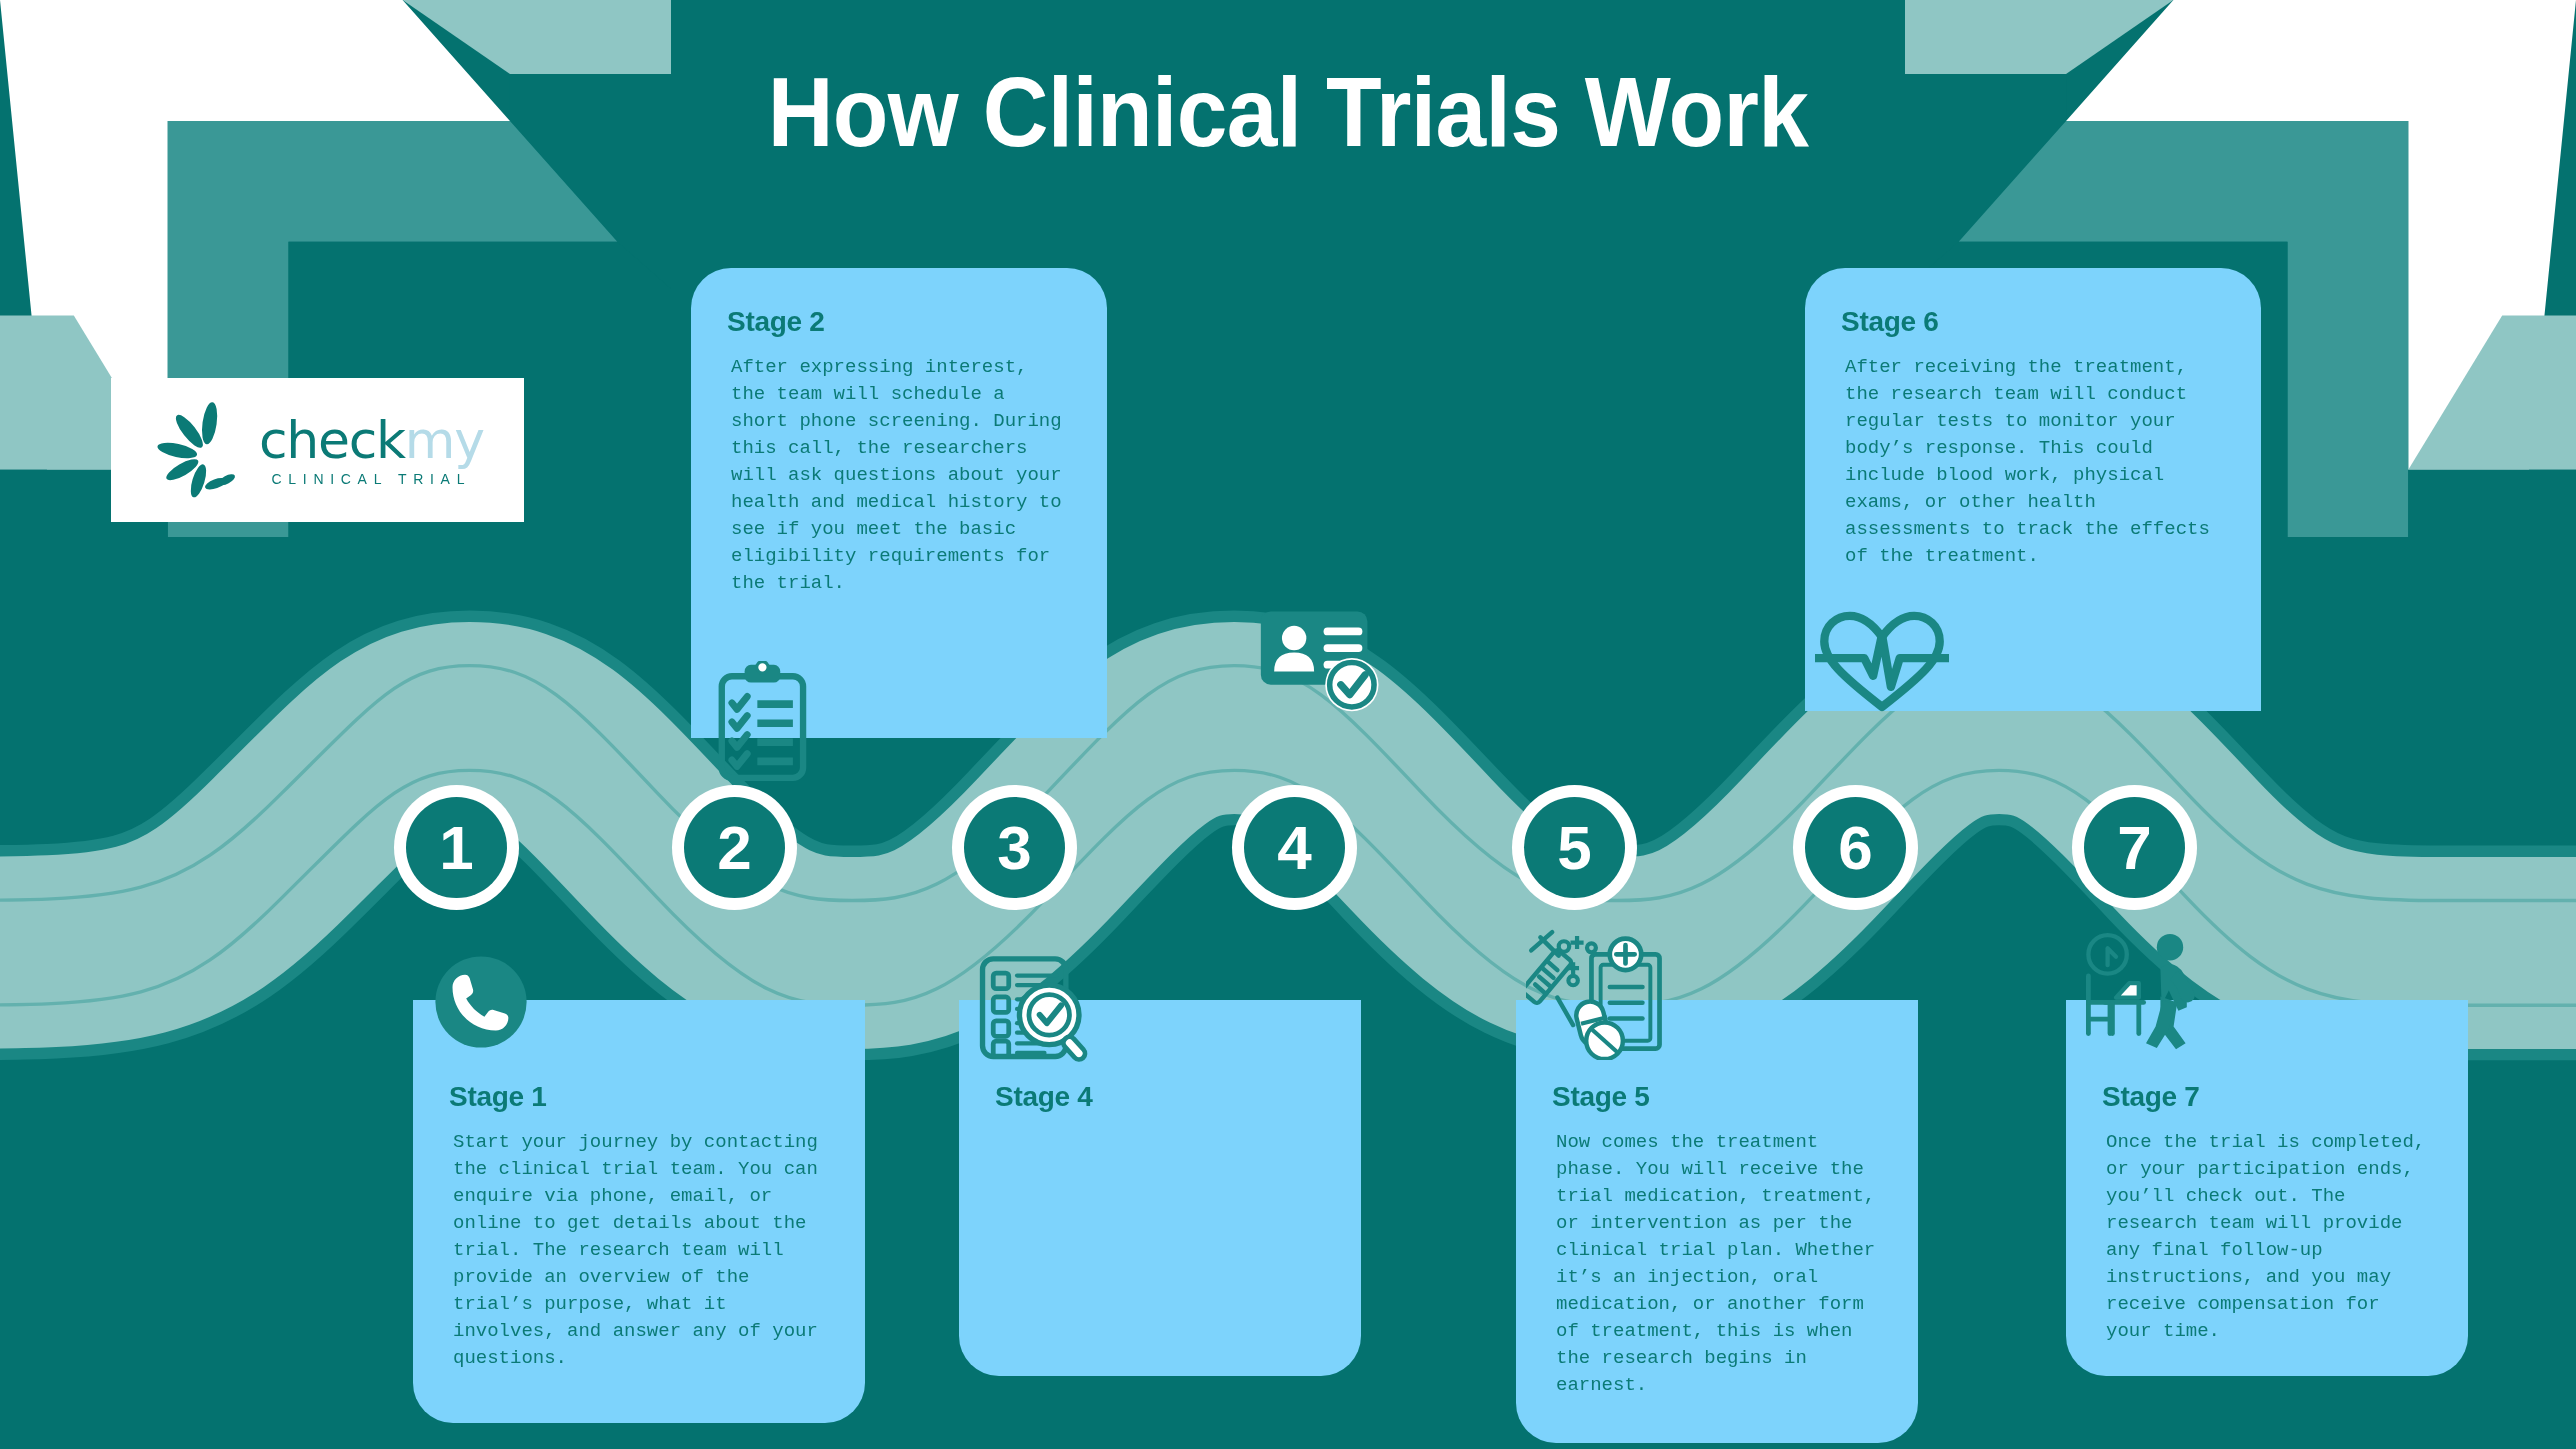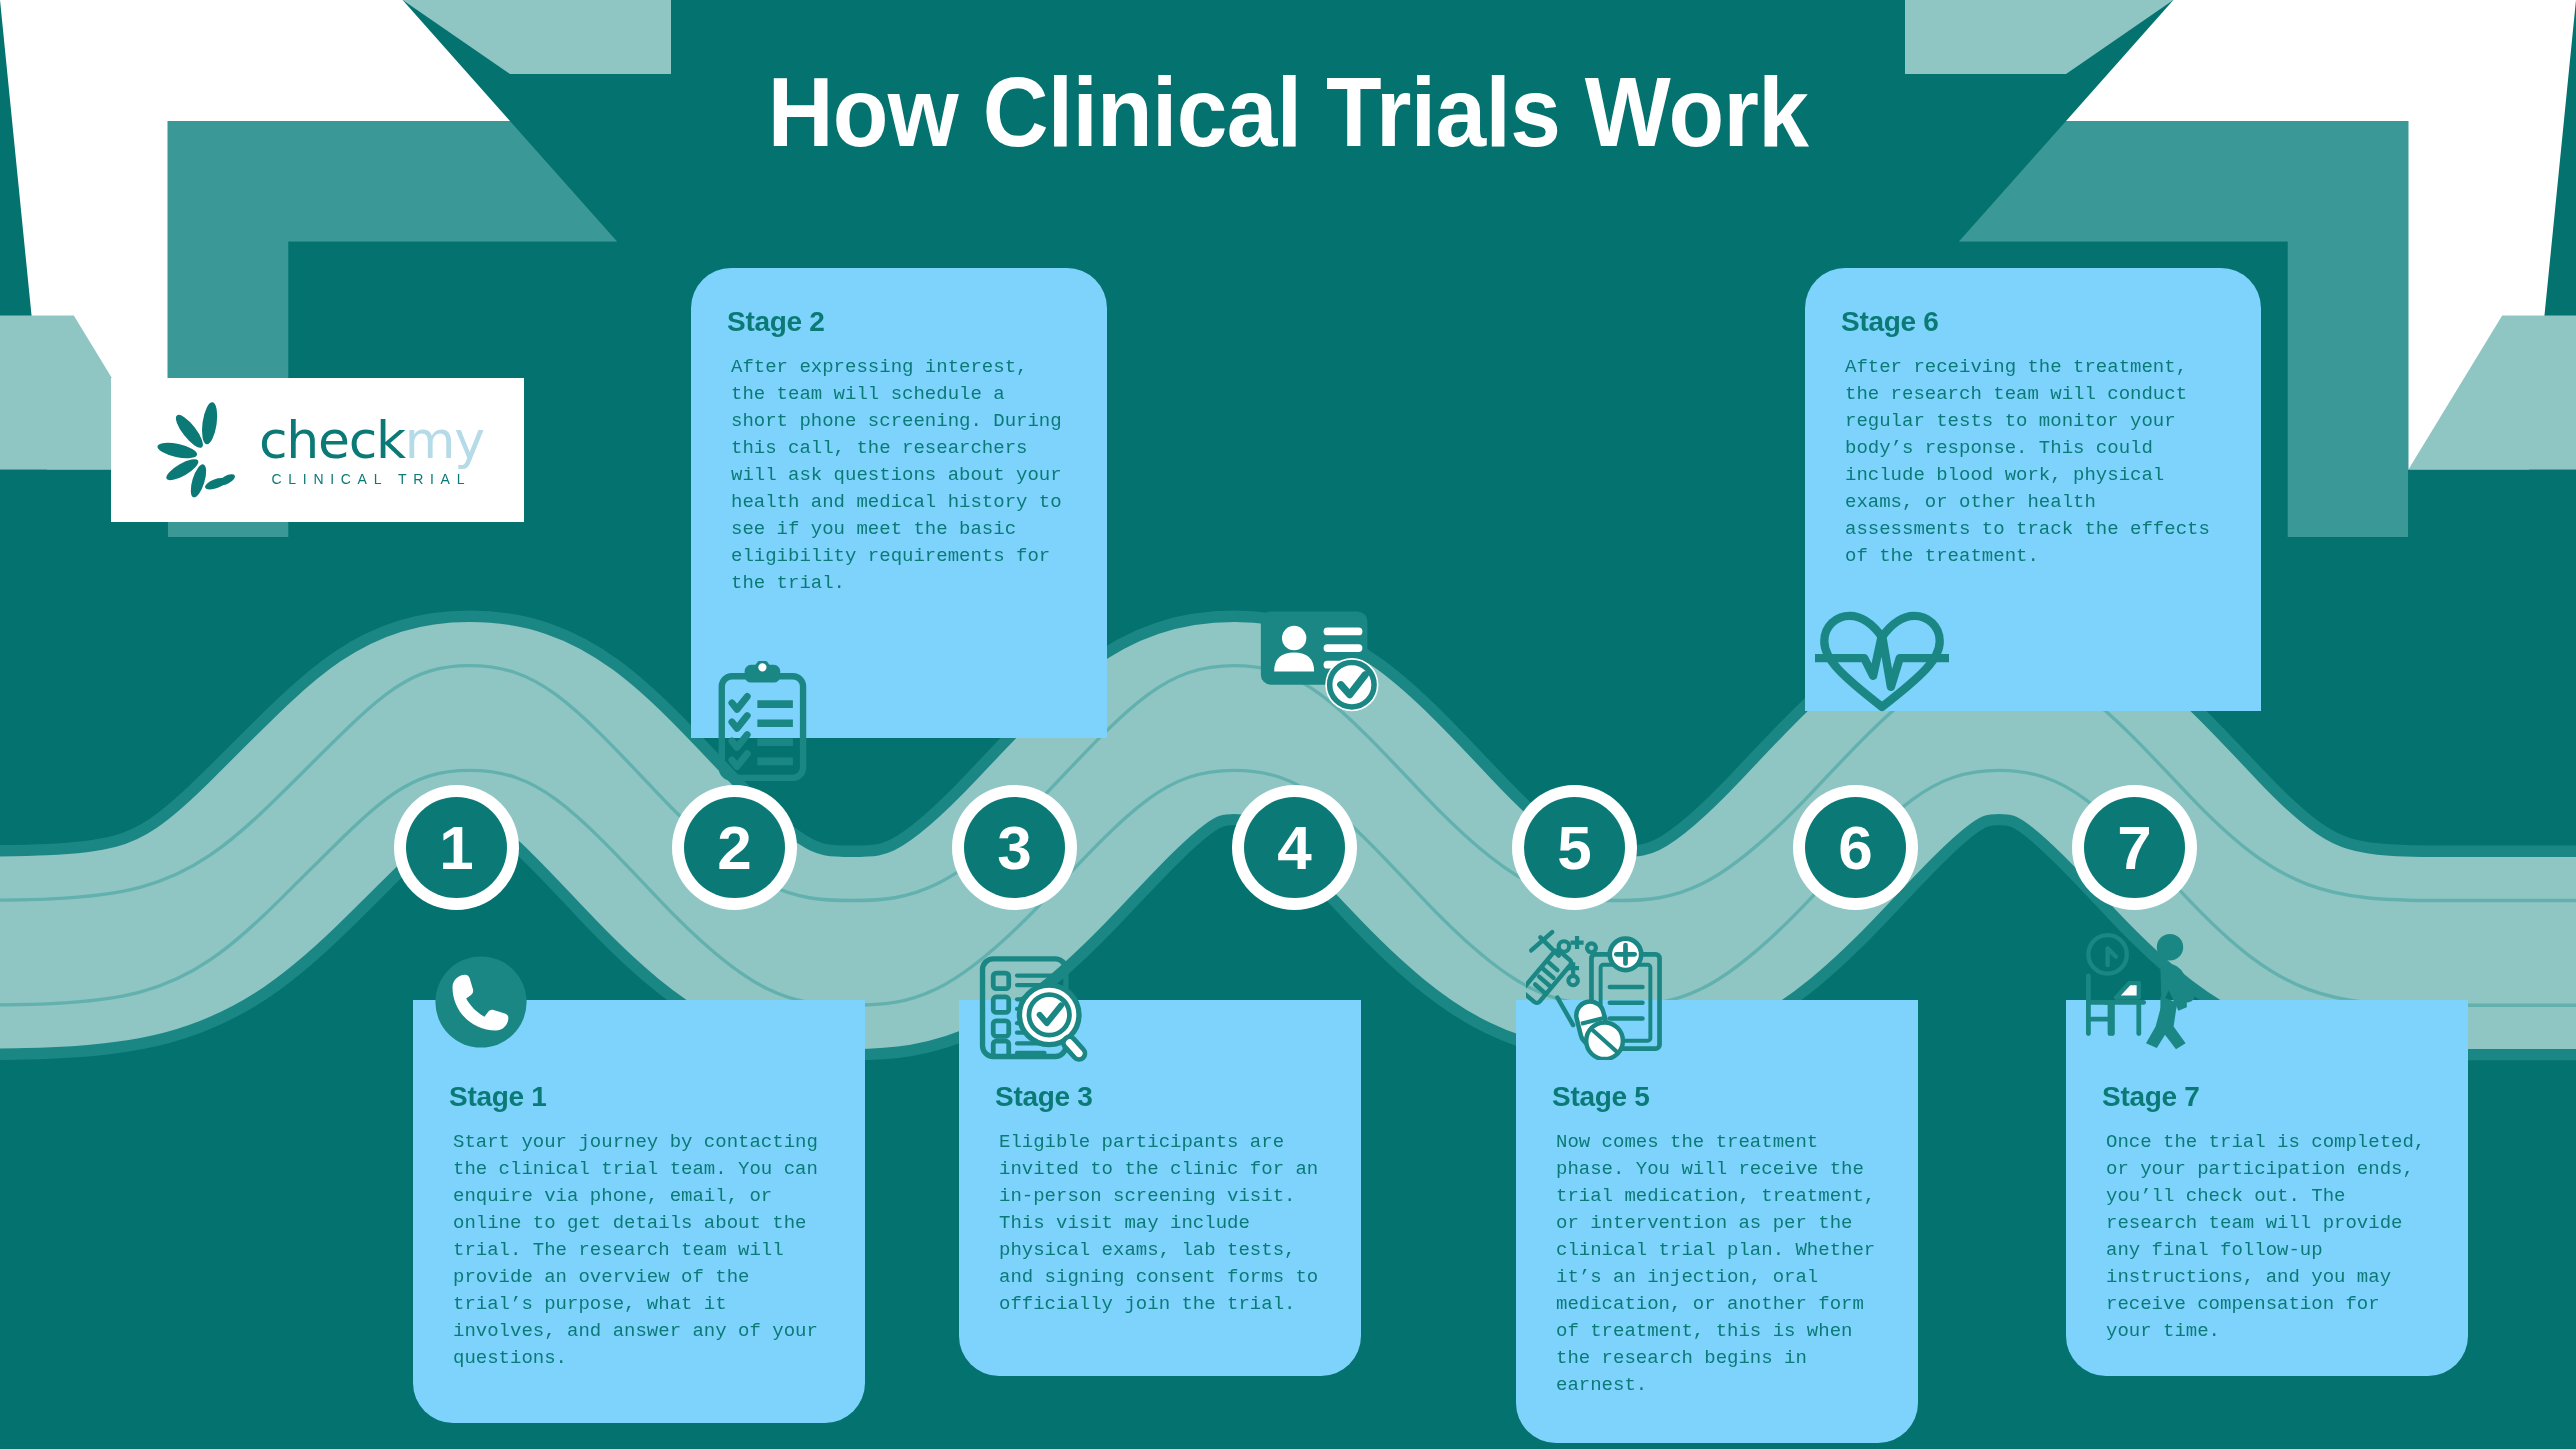--- a/index.html
+++ b/index.html
@@ -222,22 +222,21 @@
   <div class="icon-slot" style="position:absolute;left:424px;top:945px;width:114px;height:114px;z-index:20;">
     <svg viewBox="0 0 100 100" width="114" height="114">
       <circle cx="50" cy="50" r="40" fill="#1a8784"></circle>
       <path d="M36 26 c-6 0 -11 5 -11 11 0 21 17 38 38 38 6 0 11-5 11-11 0-2-1-3-3-4l-10-3
                c-2-0.5-4 0.3-5 2l-3 4 c-7-4 -12-9 -16-16 l4-3 c1.7-1 2.5-3 2-5 l-3-10 c-0.8-2 -2-3 -4-3 z" fill="#ffffff"></path>
     </svg>
   </div>
 
   <div class="card card-bot" style="left:959px;top:1000px;width:402px;height:376px;">
     <div class="card-pad-bot" style="padding-top:81px;">
-      <h3 class="stage-label">Stage 3</h3>
-      <p class="stage-body">Eligible participants are invited to the clinic for an in-person screening visit. This visit may include physical exams, lab tests, and signing consent forms to officially join the trial.</p>
+      <h3 class="stage-label">Stage 4</h3>
     </div>
   </div>
   <div class="icon-slot" style="position:absolute;left:973px;top:946px;width:131px;height:121px;z-index:20;">
     <svg viewBox="0 0 110 100" width="131" height="121">
       <rect x="8" y="10" width="70" height="82" rx="9" fill="none" stroke="#1a8784" stroke-width="4.5"></rect>
       <g fill="none" stroke="#1a8784" stroke-width="4">
         <rect x="17" y="22" width="13" height="13" rx="2.5"></rect>
         <rect x="17" y="42" width="13" height="13" rx="2.5"></rect>
         <rect x="17" y="62" width="13" height="13" rx="2.5"></rect>
         <rect x="17" y="79" width="13" height="13" rx="2.5"></rect>

